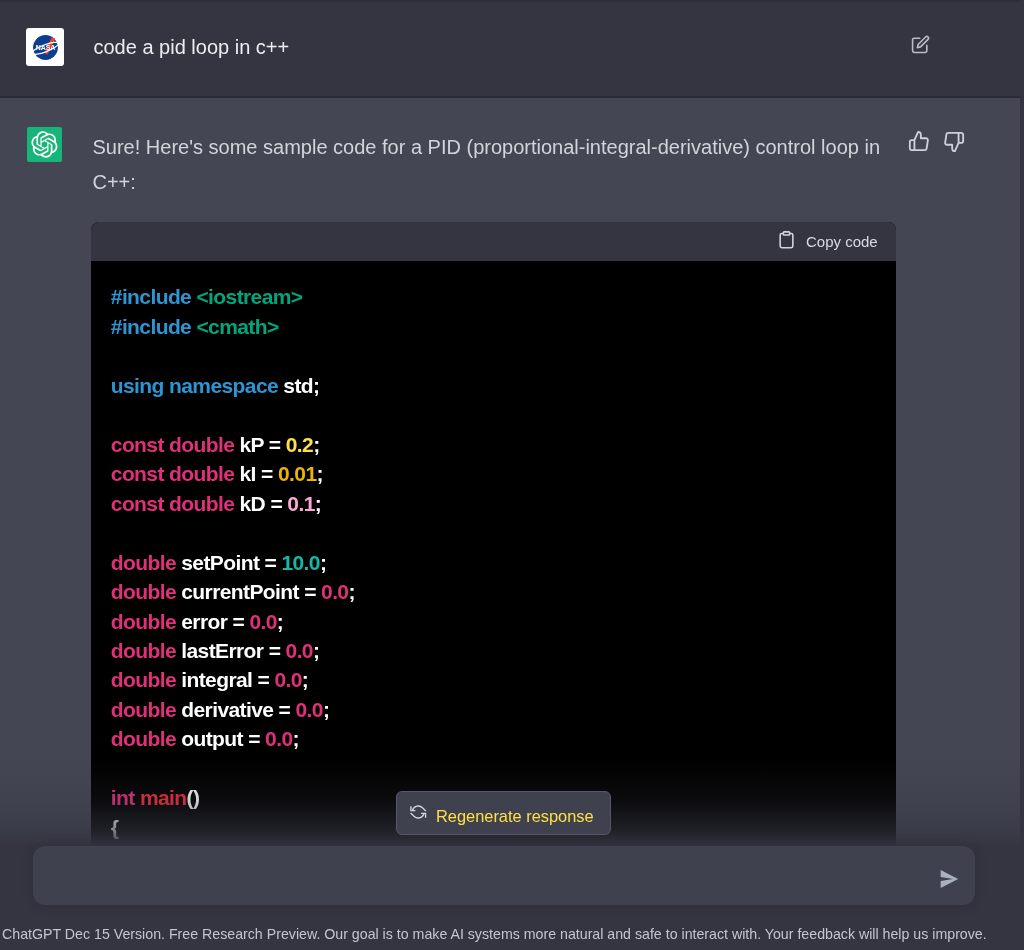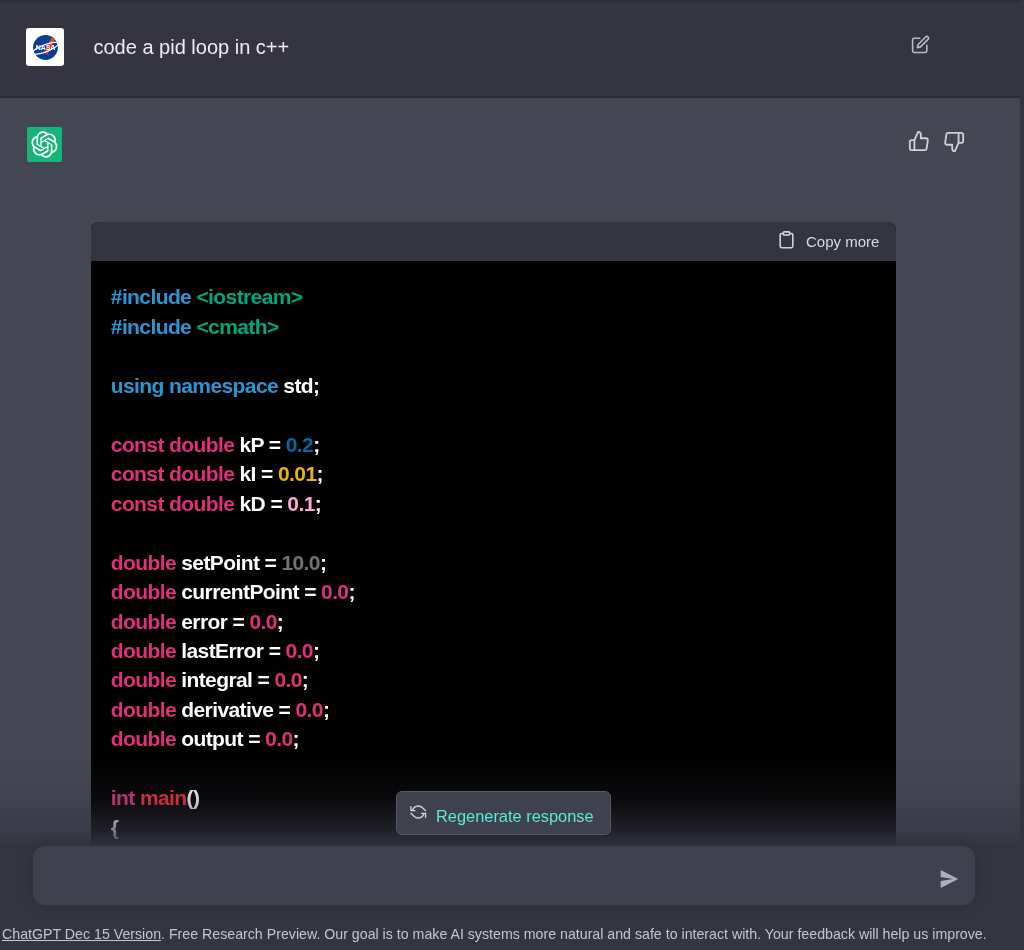--- a/index.html
+++ b/index.html
@@ -32,67 +32,68 @@
     <path d="M11 4H4a2 2 0 0 0-2 2v14a2 2 0 0 0 2 2h14a2 2 0 0 0 2-2v-7"></path>
     <path d="M18.5 2.5a2.121 2.121 0 0 1 3 3L12 15l-4 1 1-4 9.5-9.5z"></path>
   </svg>
 
   <div class="abs" style="left:27px;top:127px;width:35px;height:35px;background:#17b579;border-radius:2px;">
     <svg class="abs" style="left:4px;top:4px;" width="27" height="27" viewBox="0 0 41 41" fill="#fff">
       <path d="M37.5324 16.8707C37.9808 15.5241 38.1363 14.0974 37.9886 12.6859C37.8409 11.2744 37.3934 9.91076 36.676 8.68622C35.6126 6.83404 33.9882 5.3676 32.0373 4.4985C30.0864 3.62941 27.9098 3.40259 25.8215 3.85078C24.8796 2.7893 23.7219 1.94125 22.4257 1.36341C21.1295 0.785575 19.7249 0.491269 18.3058 0.500197C16.1708 0.495044 14.0893 1.16803 12.3614 2.42214C10.6335 3.67624 9.34853 5.44666 8.6917 7.47815C7.30085 7.76286 5.98686 8.3414 4.8377 9.17505C3.68854 10.0087 2.73073 11.0782 2.02839 12.312C0.956464 14.1591 0.498905 16.2988 0.721698 18.4228C0.944492 20.5467 1.83612 22.5449 3.268 24.1293C2.81966 25.4759 2.66413 26.9026 2.81182 28.3141C2.95951 29.7256 3.40701 31.0892 4.12437 32.3138C5.18791 34.1659 6.8123 35.6322 8.76321 36.5013C10.7141 37.3704 12.8907 37.5973 14.9789 37.1492C15.9208 38.2107 17.0786 39.0587 18.3747 39.6366C19.6709 40.2144 21.0755 40.5087 22.4946 40.4998C24.6307 40.5054 26.7133 39.8321 28.4418 38.5772C30.1704 37.3223 31.4556 35.5506 32.1119 33.5179C33.5027 33.2332 34.8167 32.6547 35.9659 31.821C37.115 30.9874 38.0728 29.9178 38.7752 28.684C39.8458 26.8371 40.3023 24.6979 40.0789 22.5748C39.8556 20.4517 38.9639 18.4544 37.5324 16.8707ZM22.4978 37.8849C20.7443 37.8874 19.0459 37.2733 17.6994 36.1501C17.7601 36.117 17.8666 36.0586 17.936 36.0161L25.9004 31.4156C26.1003 31.3019 26.2663 31.137 26.3813 30.9378C26.4964 30.7386 26.5563 30.5124 26.5549 30.2825V19.0542L29.9213 20.998C29.9389 21.0068 29.9541 21.0198 29.9656 21.0359C29.977 21.052 29.9842 21.0707 29.9867 21.0902V30.3889C29.9842 32.375 29.1946 34.2791 27.7909 35.6841C26.3872 37.0892 24.4838 37.8806 22.4978 37.8849ZM6.39227 31.0064C5.51397 29.4888 5.19742 27.7107 5.49804 25.9832C5.55718 26.0187 5.66048 26.0818 5.73461 26.1244L13.699 30.7248C13.8975 30.8408 14.1233 30.902 14.3532 30.902C14.583 30.902 14.8088 30.8408 15.0073 30.7248L24.731 25.1103V28.9979C24.7321 29.0177 24.7283 29.0376 24.7199 29.0556C24.7115 29.0736 24.6988 29.0893 24.6829 29.1012L16.6317 33.7497C14.9096 34.7416 12.8643 35.0097 10.9447 34.4954C9.02506 33.9811 7.38785 32.7263 6.39227 31.0064ZM4.29707 13.6194C5.17156 12.0998 6.55279 10.9364 8.19885 10.3327C8.19885 10.4013 8.19491 10.5228 8.19491 10.6071V19.808C8.19351 20.0378 8.25334 20.2638 8.36823 20.4629C8.48312 20.6619 8.64893 20.8267 8.84863 20.9404L18.5723 26.5542L15.206 28.4979C15.1894 28.5089 15.1703 28.5155 15.1505 28.5173C15.1307 28.5191 15.1107 28.516 15.0924 28.5082L7.04046 23.8557C5.32135 22.8601 4.06716 21.2235 3.55289 19.3046C3.03862 17.3858 3.30624 15.3413 4.29707 13.6194ZM31.955 20.0556L22.2312 14.4411L25.5976 12.4981C25.6142 12.4872 25.6333 12.4805 25.6531 12.4787C25.6729 12.4769 25.6928 12.4801 25.7111 12.4879L33.7631 17.1364C34.9967 17.849 36.0017 18.8982 36.6606 20.1613C37.3194 21.4244 37.6047 22.849 37.4832 24.2684C37.3617 25.6878 36.8382 27.0432 35.9743 28.1759C35.1103 29.3086 33.9415 30.1717 32.6047 30.6641C32.6047 30.5947 32.6047 30.4733 32.6047 30.3889V21.188C32.6066 20.9586 32.5474 20.7328 32.4332 20.5338C32.319 20.3348 32.154 20.1698 31.955 20.0556ZM35.3055 15.0128C35.2464 14.9765 35.1431 14.9142 35.069 14.8717L27.1045 10.2712C26.906 10.1554 26.6803 10.0943 26.4504 10.0943C26.2206 10.0943 25.9948 10.1554 25.7963 10.2712L16.0726 15.8858V11.9982C16.0715 11.9783 16.0753 11.9585 16.0837 11.9405C16.0921 11.9225 16.1048 11.9068 16.1207 11.8949L24.1719 7.25025C25.4053 6.53903 26.8158 6.19376 28.2383 6.25482C29.6608 6.31589 31.0364 6.78077 32.2044 7.59508C33.3723 8.40939 34.2842 9.53945 34.8334 10.8531C35.3826 12.1667 35.5464 13.6095 35.3055 15.0128ZM14.2424 21.9419L10.8752 19.9981C10.8576 19.9893 10.8423 19.9763 10.8309 19.9602C10.8195 19.9441 10.8122 19.9254 10.8098 19.9058V10.6071C10.8107 9.18295 11.2173 7.78848 11.9819 6.58696C12.7466 5.38544 13.8377 4.42659 15.1275 3.82264C16.4173 3.21869 17.8524 2.99464 19.2649 3.1767C20.6775 3.35876 22.0089 3.93941 23.1034 4.85067C23.0427 4.88379 22.937 4.94215 22.8668 4.98473L14.9024 9.58517C14.7025 9.69878 14.5366 9.86356 14.4215 10.0626C14.3065 10.2616 14.2466 10.4877 14.2479 10.7175L14.2424 21.9419ZM16.071 17.9991L20.4018 15.4978L24.7325 17.9975V22.9985L20.4018 25.4983L16.071 22.9985L16.071 17.9991Z"></path>
     </svg>
   </div>
 
+  <div class="abs" style="left:92.5px;top:130px;font-size:20px;line-height:35px;color:#d1d5db;white-space:nowrap;">Sure! Here's some sample code for a PID (proportional-integral-derivative) control loop in<br>C++:</div>
 
   <svg class="abs" style="left:908.2px;top:129.5px;" width="22" height="22" viewBox="0 0 24 24" fill="none" stroke="#cdd1da" stroke-width="2" stroke-linecap="round" stroke-linejoin="round">
     <path d="M14 9V5a3 3 0 0 0-3-3l-4 9v11h11.28a2 2 0 0 0 2-1.7l1.38-9a2 2 0 0 0-2-2.3zM7 22H4a2 2 0 0 1-2-2v-7a2 2 0 0 1 2-2h3"></path>
   </svg>
   <svg class="abs" style="left:942.9px;top:130.5px;" width="22" height="22" viewBox="0 0 24 24" fill="none" stroke="#cdd1da" stroke-width="2" stroke-linecap="round" stroke-linejoin="round">
     <path d="M10 15v4a3 3 0 0 0 3 3l4-9V2H5.72a2 2 0 0 0-2 1.7l-1.38 9a2 2 0 0 0 2 2.3zm7-13h2.67A2.31 2.31 0 0 1 22 4v7a2.31 2.31 0 0 1-2.33 2H17"></path>
   </svg>
 
   <div class="abs" style="left:90.5px;top:222px;width:805px;height:728px;background:#000;border-radius:8px 8px 0 0;overflow:hidden;">
     <div class="abs" style="left:0;top:0;width:805px;height:38.5px;background:#343541;"></div>
     <svg class="abs" style="left:686.5px;top:7px;" width="19" height="21.5" viewBox="0 0 24 24" fill="none" stroke="#d3d3dd" stroke-width="2" stroke-linecap="round" stroke-linejoin="round">
       <path d="M16 4h2a2 2 0 0 1 2 2v14a2 2 0 0 1-2 2H6a2 2 0 0 1-2-2V6a2 2 0 0 1 2-2h2"></path>
       <rect x="8" y="2" width="8" height="4" rx="1" ry="1"></rect>
     </svg>
-    <div class="abs" style="left:715.5px;top:11.2px;font-size:15px;line-height:18px;color:#d9dae3;">Copy more</div>
+    <div class="abs" style="left:715.5px;top:11.2px;font-size:15px;line-height:18px;color:#d9dae3;">Copy code</div>
     <pre class="abs" style="left:20.3px;top:60.2px;font-family:Liberation Sans, sans-serif;font-size:21px;letter-spacing:-0.6px;line-height:29.49px;font-weight:bold;color:#fff;"><span style="color:#2e95d3">#include</span> <span style="color:#00a67d">&lt;iostream&gt;</span>
 <span style="color:#2e95d3">#include</span> <span style="color:#00a67d">&lt;cmath&gt;</span>
 
 <span style="color:#2e95d3">using</span> <span style="color:#2e95d3">namespace</span> std;
 
-<span style="color:#df3079">const</span> <span style="color:#df3079">double</span> kP = <span style="color:#0369a1">0.2</span>;
+<span style="color:#df3079">const</span> <span style="color:#df3079">double</span> kP = <span style="color:#fde047">0.2</span>;
 <span style="color:#df3079">const</span> <span style="color:#df3079">double</span> kI = <span style="color:#eab308">0.01</span>;
 <span style="color:#df3079">const</span> <span style="color:#df3079">double</span> kD = <span style="color:#f9a8d4">0.1</span>;
 
-<span style="color:#df3079">double</span> setPoint = <span style="color:#737373">10.0</span>;
+<span style="color:#df3079">double</span> setPoint = <span style="color:#14b8a6">10.0</span>;
 <span style="color:#df3079">double</span> currentPoint = <span style="color:#df3079">0.0</span>;
 <span style="color:#df3079">double</span> error = <span style="color:#df3079">0.0</span>;
 <span style="color:#df3079">double</span> lastError = <span style="color:#df3079">0.0</span>;
 <span style="color:#df3079">double</span> integral = <span style="color:#df3079">0.0</span>;
 <span style="color:#df3079">double</span> derivative = <span style="color:#df3079">0.0</span>;
 <span style="color:#df3079">double</span> output = <span style="color:#df3079">0.0</span>;
 
 <span style="color:#df3079">int</span> <span style="color:#f22c3d">main</span>()
 {</pre>
   </div>
 
   <div class="abs" style="left:0;top:700px;width:1024px;height:250px;background:linear-gradient(180deg, rgba(52,53,65,0) 23%, rgba(52,53,65,0.22) 40%, rgba(52,53,65,0.6) 52%, #343541 58.5%);"></div>
 
   <div class="abs" style="left:395.5px;top:790.5px;width:215px;height:44px;background:#40414f;border:1px solid #565869;border-radius:6px;"></div>
   <svg class="abs" style="left:410px;top:804px;" width="16.5" height="16" viewBox="0 0 24 24" fill="none" stroke="#d1d5db" stroke-width="2" stroke-linecap="round" stroke-linejoin="round">
     <polyline points="1 4 1 10 7 10"></polyline>
     <polyline points="23 20 23 14 17 14"></polyline>
     <path d="M3.51 9a9 9 0 0 1 14.85-3.36L23 10"></path>
     <path d="M20.49 15a9 9 0 0 1-14.85 3.36L1 14"></path>
   </svg>
-  <div class="abs" style="left:436px;top:806px;font-size:16.4px;line-height:20px;color:#5eead4;">Regenerate response</div>
+  <div class="abs" style="left:436px;top:806px;font-size:16.4px;line-height:20px;color:#fde047;">Regenerate response</div>
 
   <div class="abs" style="left:33px;top:846px;width:942px;height:59px;background:#40414f;border-radius:12px;box-shadow:0 0 14px rgba(0,0,0,0.12);"></div>
   <svg class="abs" style="left:938.8px;top:866.5px;" width="20" height="24" viewBox="0 0 24 24" preserveAspectRatio="none" fill="#a9b0bf">
     <path d="M2.01 21L23 12 2.01 3 2 10l15 2-15 2z"></path>
   </svg>
 
-  <div class="abs" style="left:2px;top:926px;font-size:14.2px;line-height:16px;color:#c5c5d2;white-space:nowrap;"><span style="text-decoration:underline;">ChatGPT Dec 15 Version</span>. Free Research Preview. Our goal is to make AI systems more natural and safe to interact with. Your feedback will help us improve.</div>
+  <div class="abs" style="left:2px;top:926px;font-size:14.2px;line-height:16px;color:#c5c5d2;white-space:nowrap;"><span style="">ChatGPT Dec 15 Version</span>. Free Research Preview. Our goal is to make AI systems more natural and safe to interact with. Your feedback will help us improve.</div>
 
 </div>
 
 </body></html>

